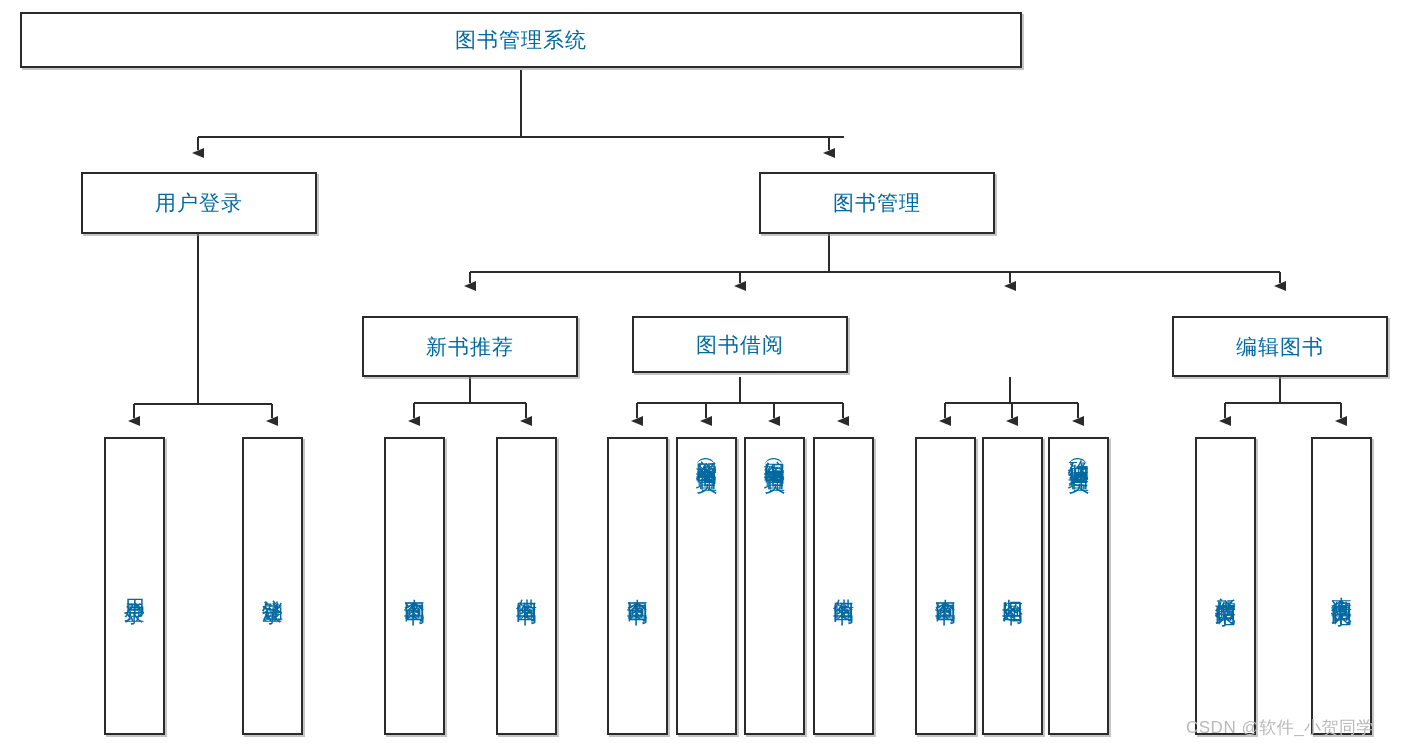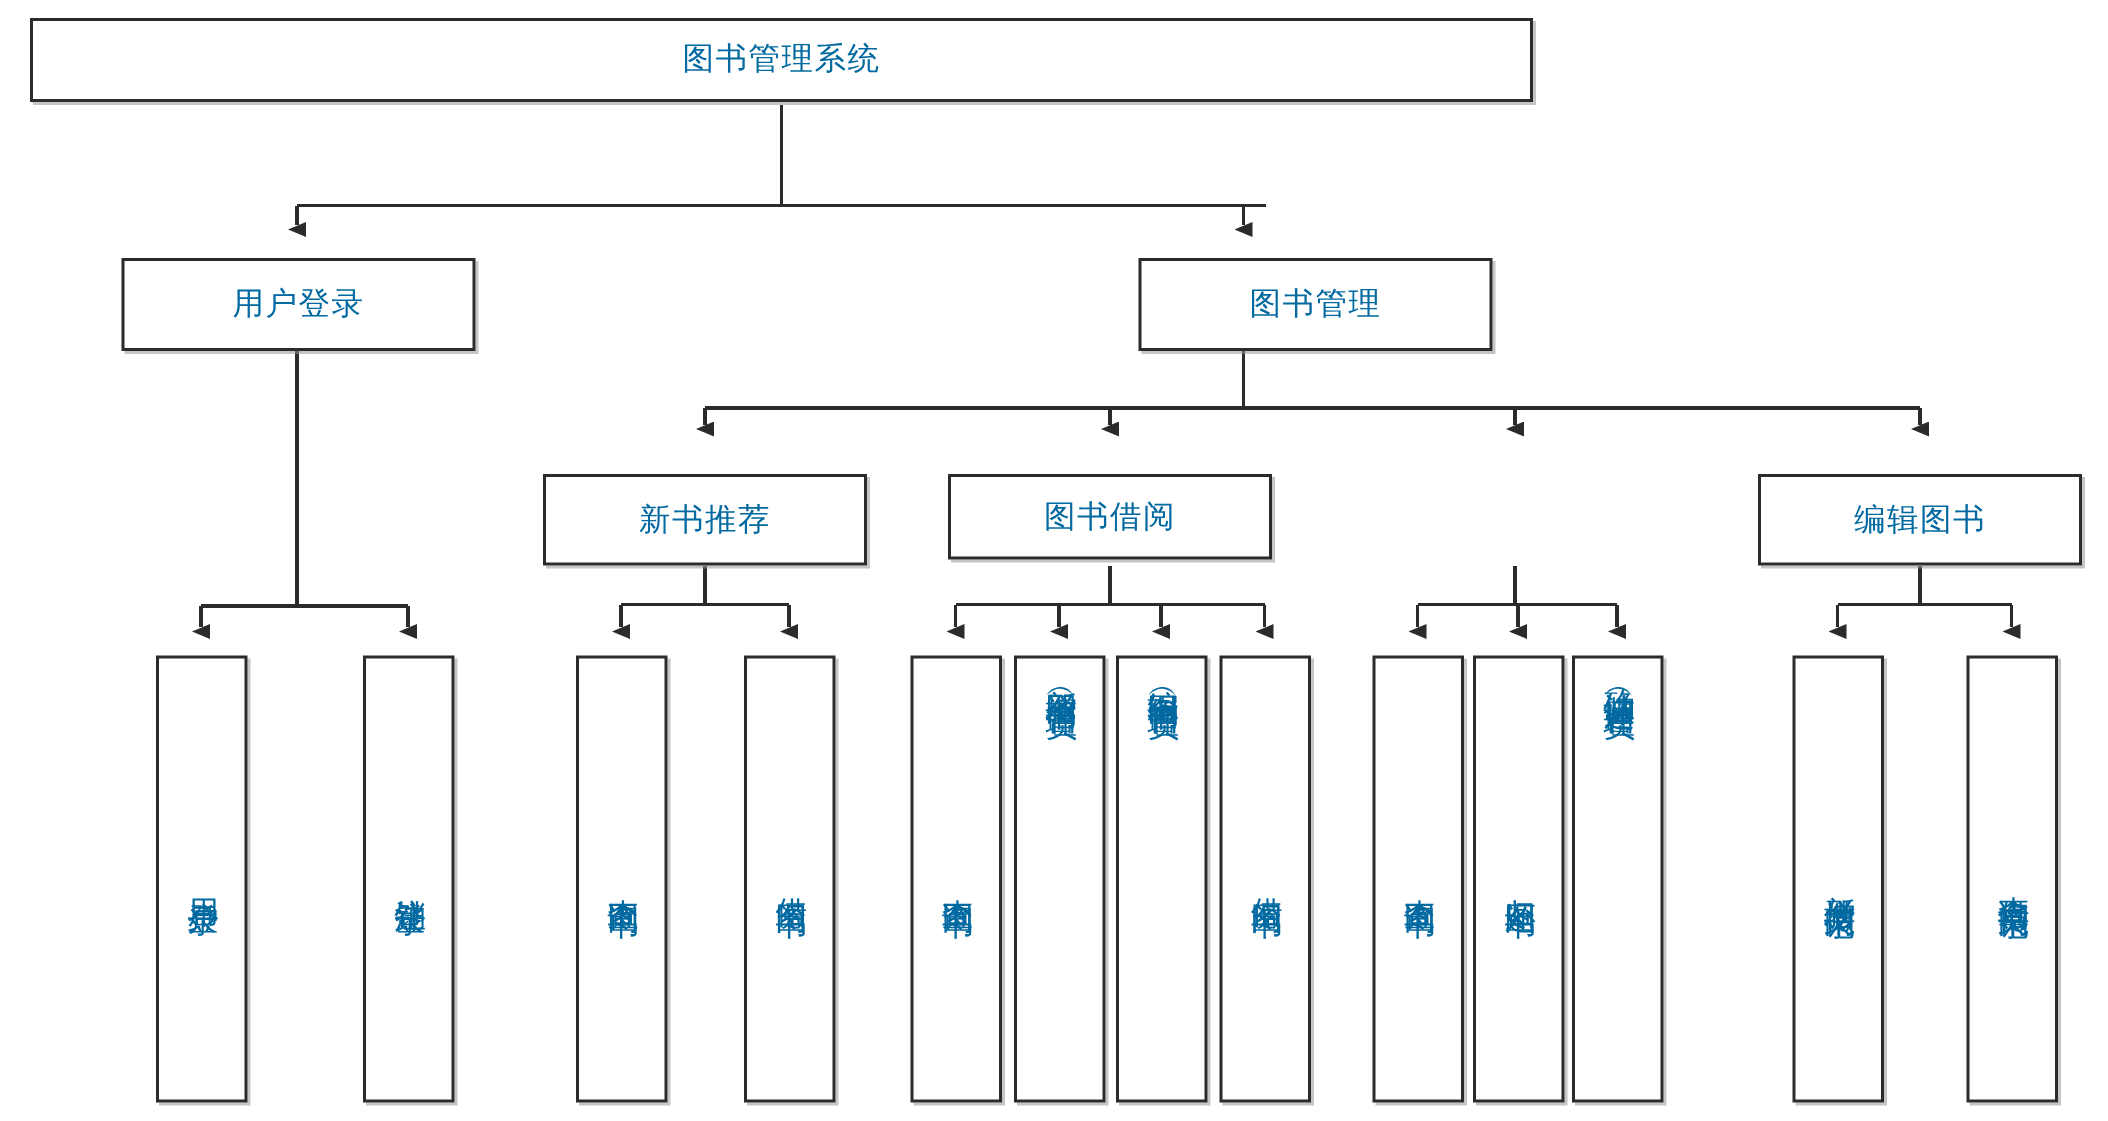--- a/index.html
+++ b/index.html
@@ -183,14 +183,15 @@
     <span class="vtext">确认归还（管理员）</span>
   </div>
 
   <div class="node v" style="left:1195px; top:437px; width:61px; height:298px;">
     <span class="vtext">新增借阅记录</span>
   </div>
   <div class="node v" style="left:1311px; top:437px; width:61px; height:298px;">
     <span class="vtext">查询借阅记录</span>
   </div>
 
+  <div class="watermark">CSDN @软件_小贺同学</div>
 
 </div>
 
 </body></html>

